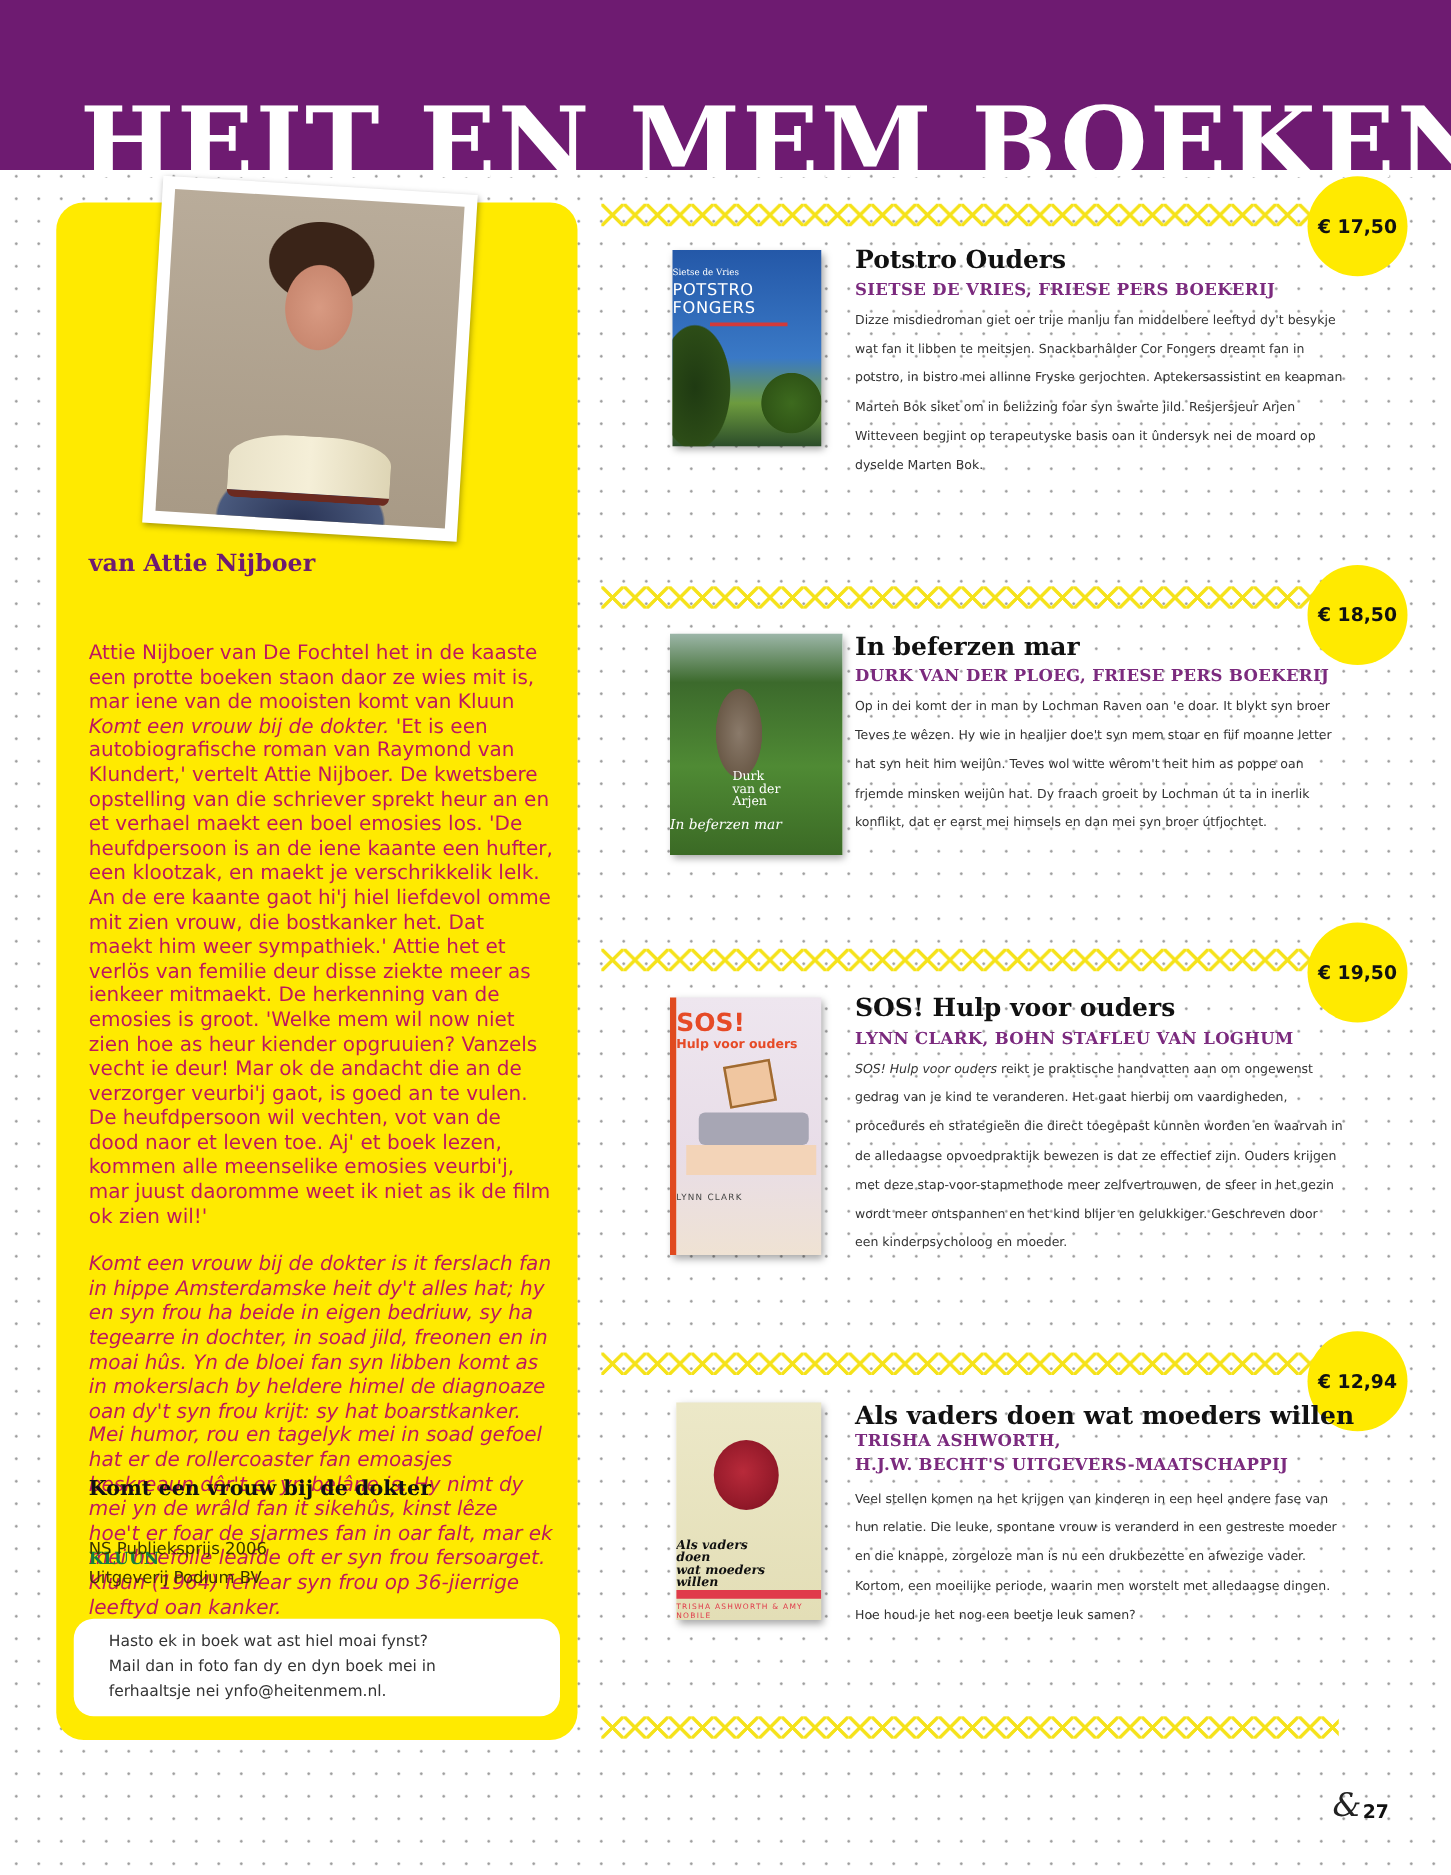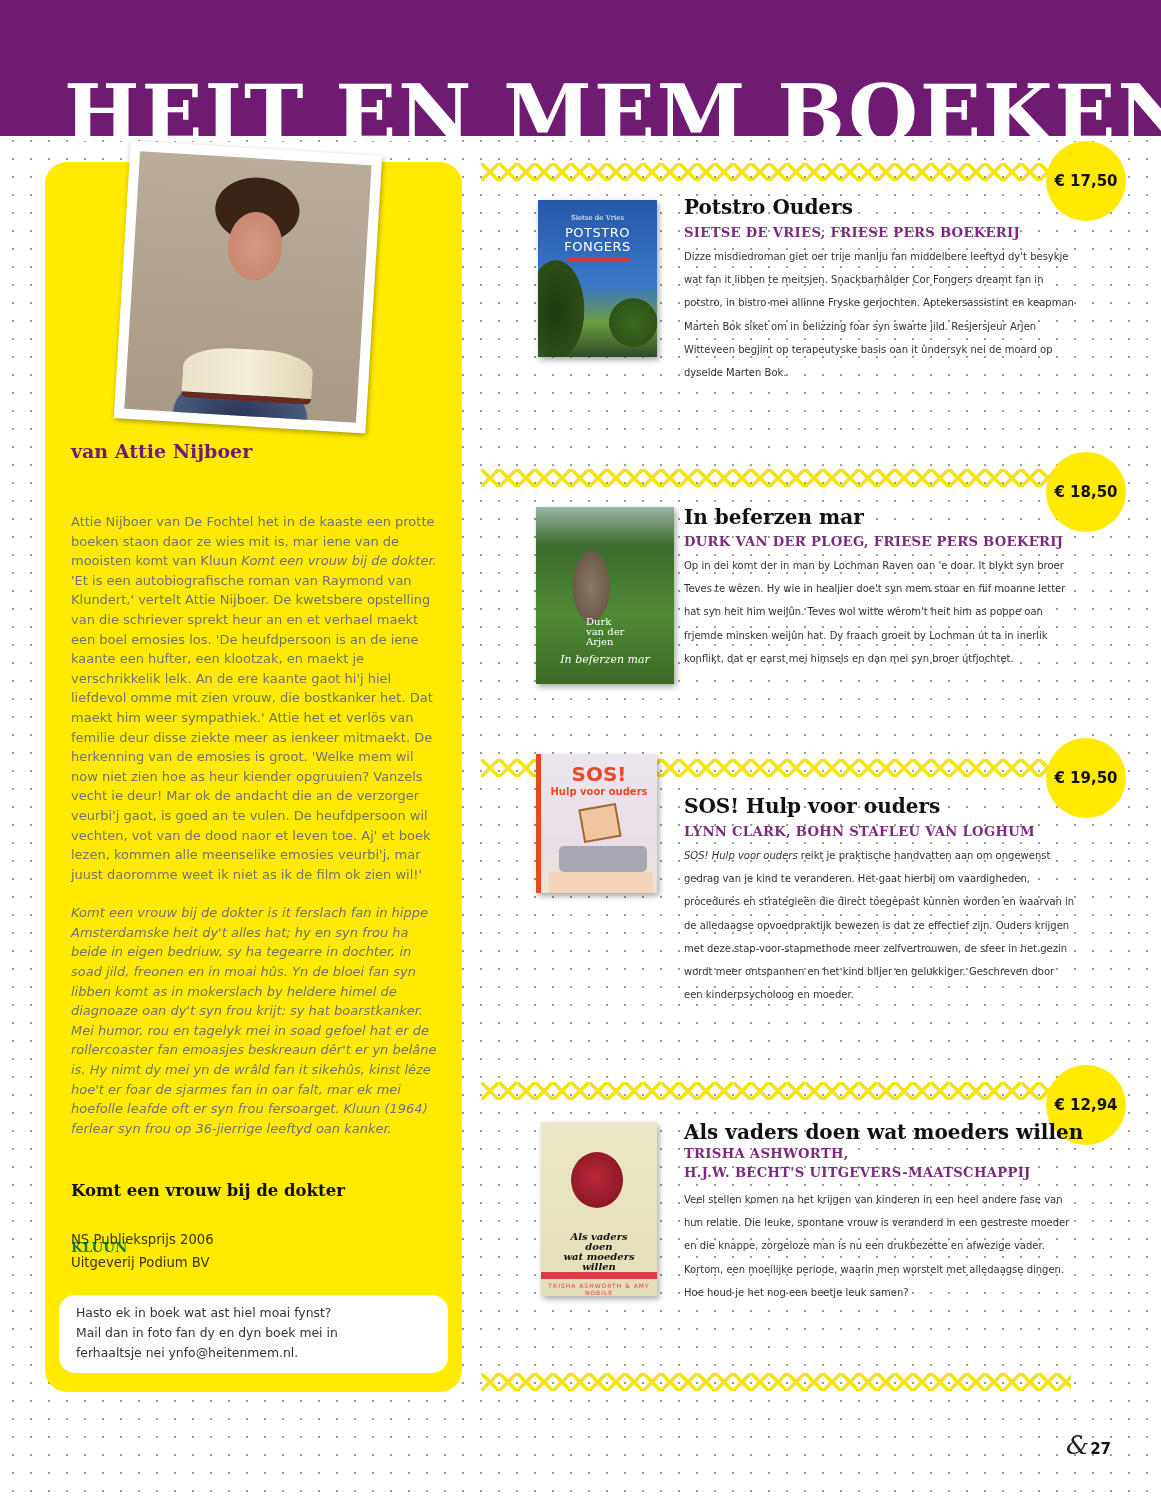--- a/index.html
+++ b/index.html
@@ -62,44 +62,44 @@
     position: absolute; left: 71px; top: 440px; width: 360px;
     font-family: "DejaVu Serif", serif;
     font-weight: bold;
     font-size: 19px;
     line-height: 23px;
     color: #6e1b71;
   }
   .side-body {
     position: absolute; left: 71px; top: 512px; width: 372px;
     font-family: "DejaVu Sans", sans-serif;
-    font-size: 13px;
+    font-size: 16px;
     line-height: 19.6px;
-    color: #737373;
+    color: #be185d;
   }
   .side-body p { margin-bottom: 19px; }
   .side-body em { font-style: italic; }
   .side-book-title {
     position: absolute; left: 71px; top: 1181px; width: 372px;
     font-family: "DejaVu Serif", serif;
     font-weight: bold; font-size: 16.5px; color: #111;
   }
   .side-book-author {
     position: absolute; left: 71px; top: 1207px;
     font-family: "DejaVu Serif", serif;
     font-weight: bold; font-size: 13.5px; color: #15803d; margin-top: 32px;
   }
   .side-book-meta {
     position: absolute; left: 71px; top: 1228px;
     font-size: 13.2px; line-height: 23px; color: #3a3400;
   }
   .note-box {
     position: absolute; left: 59px; top: 1295px; width: 389px; height: 78px;
     background: #ffffff; border-radius: 16px;
-    padding: 8px 17px;
+    padding: 8px 28px;
     font-size: 12.4px; line-height: 20px; color: #333;
   }
 
   
   .zigzag {
     position: absolute; left: 481px; width: 590px; height: 20px;
     background-image:
       linear-gradient(45deg, transparent 44%, #f5e21a 44%, #f5e21a 56%, transparent 56%),
       linear-gradient(-45deg, transparent 44%, #f5e21a 44%, #f5e21a 56%, transparent 56%);
     background-size: 18px 18px;
@@ -142,38 +142,38 @@
   .book-desc em { font-style: italic; }
 
   
   .cover-1 {
     left: 538px; top: 200px; width: 119px; height: 157px;
     background:
       radial-gradient(ellipse 40px 70px at 15% 70%, #1f3a12 0%, #2d4d17 70%, transparent 72%),
       radial-gradient(ellipse 34px 34px at 80% 78%, #3d6a1e 0%, #2f5416 70%, transparent 72%),
       linear-gradient(180deg, #2458a8 0%, #3a79c6 55%, #6d9b3e 78%, #2c4d2a 100%);
   }
-  .cover-text { position: absolute; left: 0; width: 100%; text-align: center; color: #fff; font-family: "DejaVu Sans", sans-serif; }
+  .cover-text { position: absolute; left: 0; width: 100%; color: #fff; font-family: "DejaVu Sans", sans-serif; }
   .cover-1 .ct-author { top: 14px; font-size: 7px; font-family: "DejaVu Serif", serif; }
   .cover-1 .ct-title { top: 26px; font-size: 13px; line-height: 14px; letter-spacing: 0.5px; }
   .cover-1 .ct-bar { position: absolute; left: 30px; top: 58px; width: 62px; height: 3px; background: #d23a3a; }
 
   
   .cover-2 {
     left: 536px; top: 507px; width: 138px; height: 177px;
     background:
       radial-gradient(ellipse 26px 50px at 40% 45%, #8a7a6a 0%, #6b5a48 70%, transparent 72%),
       linear-gradient(180deg, #9cb6a8 0%, #3c6a2c 22%, #4f8a34 60%, #3b6a25 100%);
   }
   .cover-2 .ct-author { top: 110px; left: 50px; width: 70px; text-align: left; font-family: "DejaVu Serif", serif; font-size: 10px; line-height: 10px; }
   .cover-2 .ct-title { top: 146px; font-family: "DejaVu Serif", serif; font-style: italic; font-size: 11px; }
 
   
   .cover-3 {
-    left: 536px; top: 754px; width: 121px; height: 139px;
+    left: 536px; top: 798px; width: 121px; height: 206px;
     background: linear-gradient(180deg, #eee6ef 0%, #e8dde8 60%, #efe2d3 100%);
     border-left: 5px solid #e04a1f;
   }
   .cover-3 .ct-sos { top: 8px; color: #e64a26; font-size: 20px; font-weight: bold; }
   .cover-3 .ct-title { top: 32px; color: #e64a26; font-size: 10px; font-weight: bold; }
   .cover-3 .sofa { position: absolute; left: 18px; top: 92px; width: 88px; height: 26px; background: #a7a6b4; border-radius: 5px; }
   .cover-3 .window { position: absolute; left: 40px; top: 52px; width: 38px; height: 34px; background: #f0c6a0; border: 2px solid #a06a30; transform: rotate(-10deg); }
   .cover-3 .rug { position: absolute; left: 8px; top: 118px; width: 104px; height: 24px; background: #f3d4b8; }
   .cover-3 .ct-author { top: 156px; color: #444; font-size: 7px; letter-spacing: 1px; }
 

